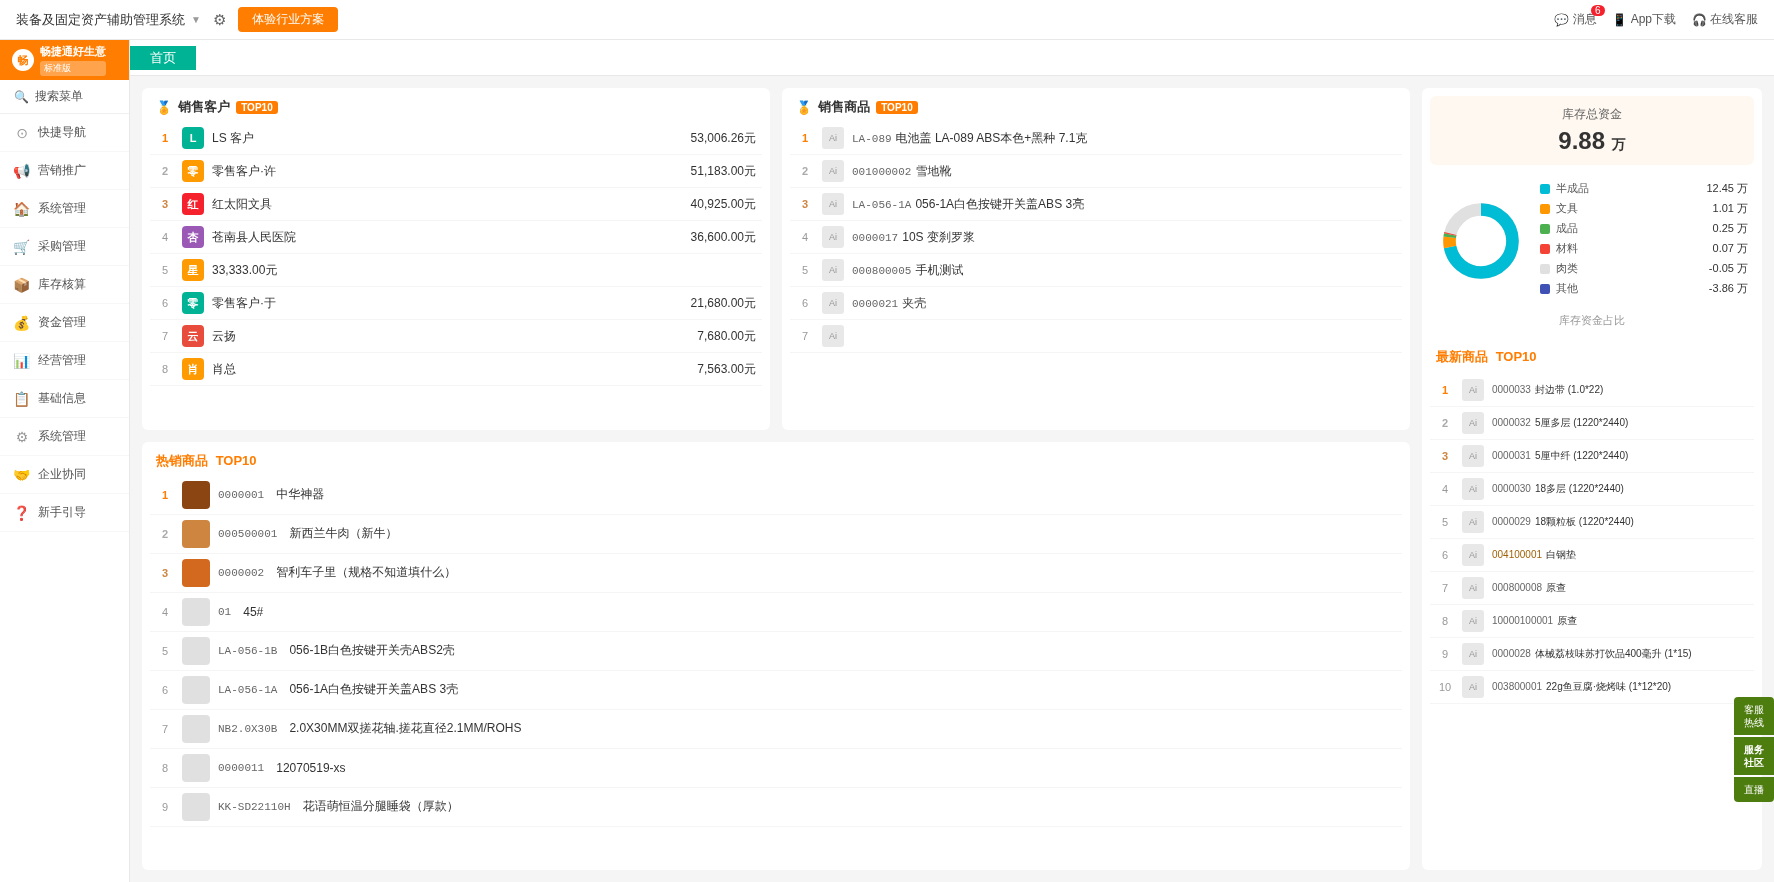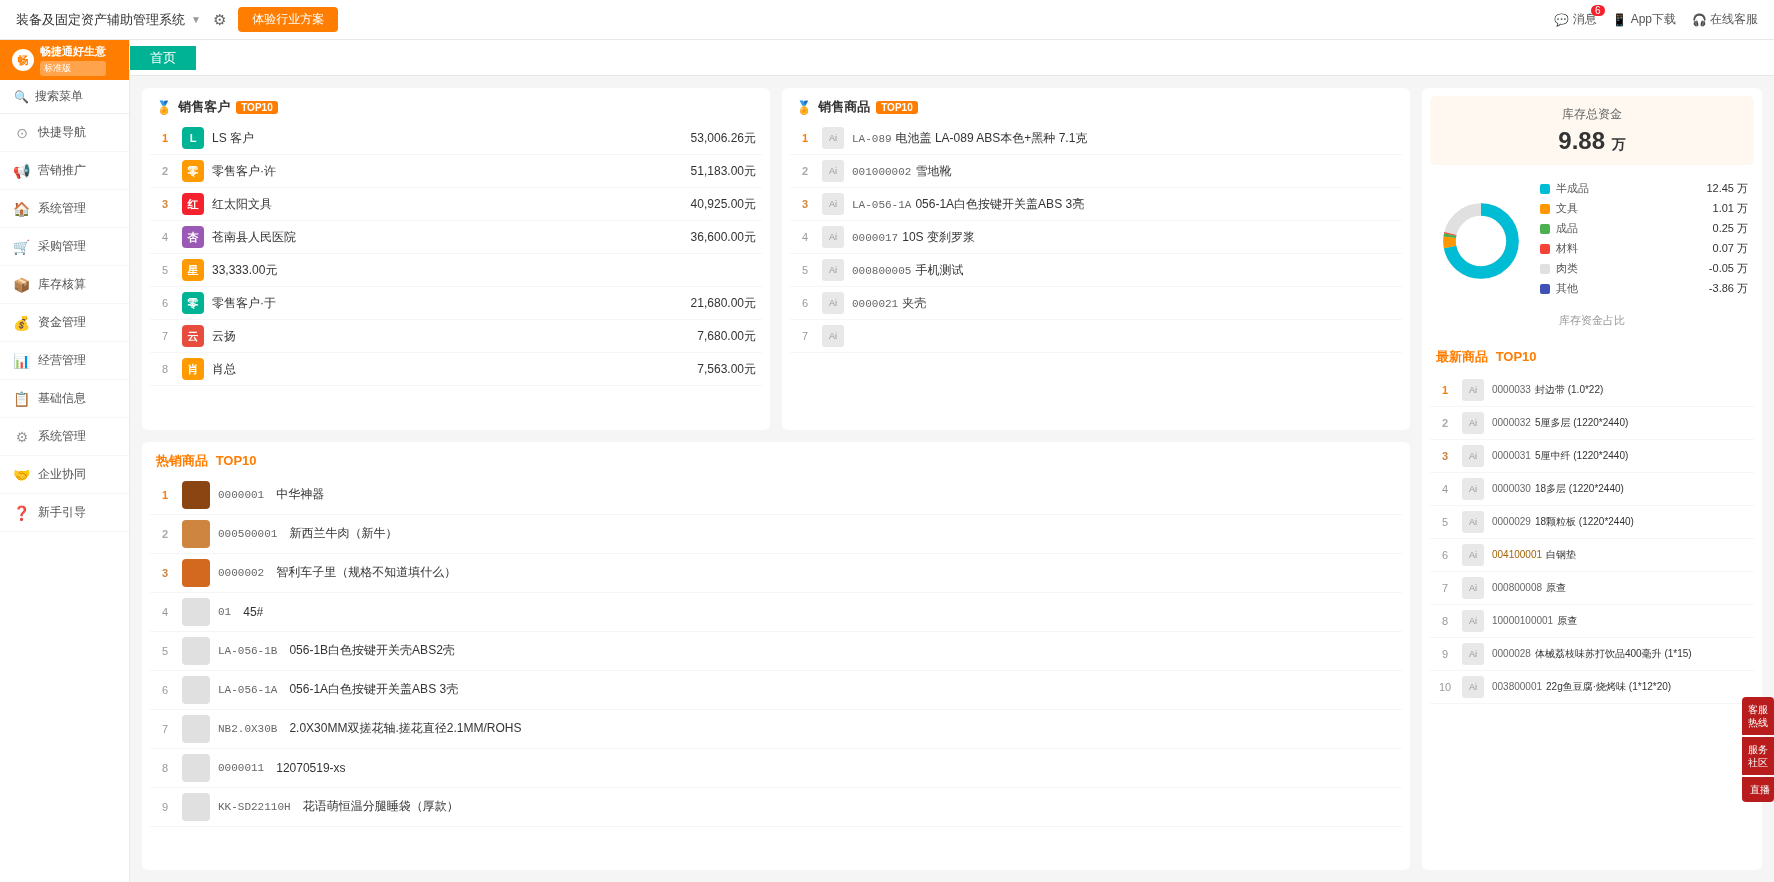--- a/index.html
+++ b/index.html
@@ -236,31 +236,31 @@
     .float-service {
       position: fixed;
       right: 0;
       bottom: 80px;
       display: flex;
       flex-direction: column;
       gap: 2px;
       z-index: 999;
     }
     .float-btn {
-      width: 32px;
-      background: #b91c1c;
+      width: 40px;
+      background: #4d7c0f;
       color: #fff;
       font-size: 10px;
       text-align: center;
       padding: 6px 4px;
       cursor: pointer;
       line-height: 1.3;
     }
     .float-btn:first-child { border-radius: 4px 4px 0 0; }
-    .float-btn:last-child { border-radius: 0 0 4px 4px; text-align: right; }
+    .float-btn:last-child { border-radius: 0 0 4px 4px; }
 
     
     ::-webkit-scrollbar { width: 4px; }
     ::-webkit-scrollbar-thumb { background: #ddd; border-radius: 2px; }
     .customers-panel { flex: 1; }
   </style>
 </head>
 <body>
 
 <div class="top-header">
@@ -638,16 +638,16 @@
         </div>
       </div>
 
     </div>
   </div>
 </div>
 
 <div class="float-service">
   <div class="float-btn" style="white-space:pre-line;">客服
 热线</div>
-  <div class="float-btn" style="white-space:pre-line;">服务
+  <div class="float-btn" style="white-space:pre-line;font-weight:bold;">服务
 社区</div>
   <div class="float-btn">直播</div>
 </div>
 
 </body></html>

